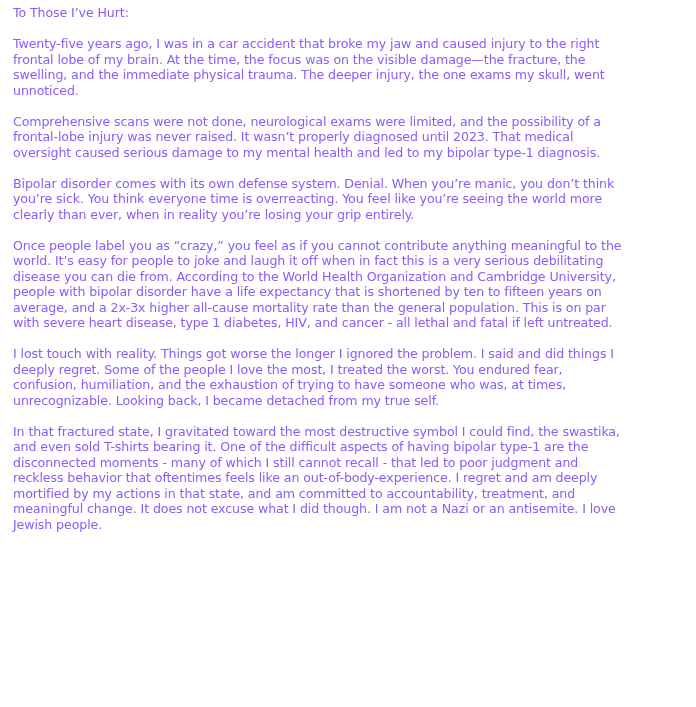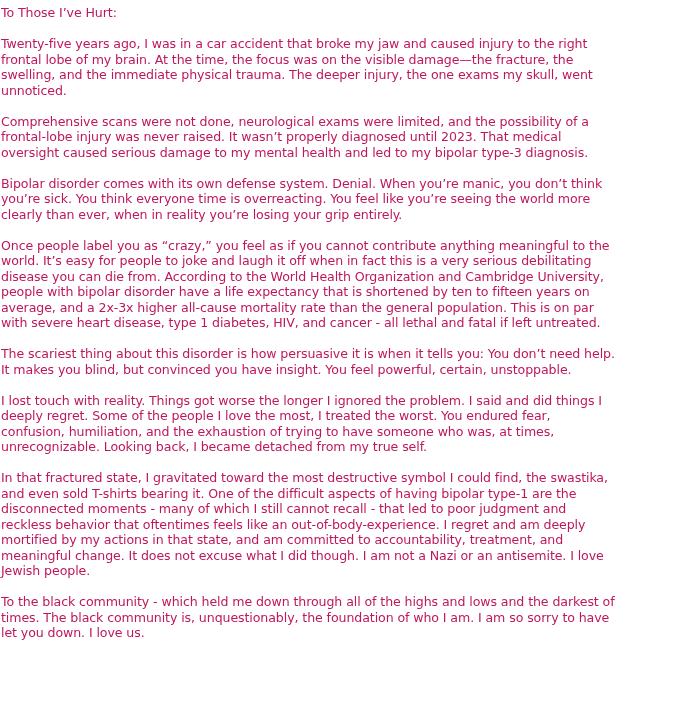--- a/index.html
+++ b/index.html
@@ -9,64 +9,59 @@
   }
   body {
     width: 696px;
     height: 707px;
     overflow: hidden;
   }
   .page {
     box-sizing: border-box;
     width: 696px;
     min-height: 707px;
-    padding: 5px 10px 0 1px;
+    padding: 5px 10px 0 13px;
     background: #ffffff;
     font-family: "DejaVu Sans", "Liberation Sans", sans-serif;
     font-size: 12.6px;
     line-height: 15.5px;
-    color: #be185d;
+    color: #8b5cf6;
   }
   .para {
     margin: 0 0 15.5px 0;
     white-space: pre-line; 
     font-weight: 400;
     letter-spacing: -0.1px;
   }
 </style>
 </head>
 <body>
 
 <main class="page">
   <p class="para">To Those I’ve Hurt:</p>
   <p class="para">Twenty-five years ago, I was in a car accident that broke my jaw and caused injury to the right
 frontal lobe of my brain. At the time, the focus was on the visible damage—the fracture, the
 swelling, and the immediate physical trauma. The deeper injury, the one exams my skull, went
 unnoticed.</p>
   <p class="para">Comprehensive scans were not done, neurological exams were limited, and the possibility of a
 frontal-lobe injury was never raised. It wasn’t properly diagnosed until 2023. That medical
-oversight caused serious damage to my mental health and led to my bipolar type-3 diagnosis.</p>
+oversight caused serious damage to my mental health and led to my bipolar type-1 diagnosis.</p>
   <p class="para">Bipolar disorder comes with its own defense system. Denial. When you’re manic, you don’t think
 you’re sick. You think everyone time is overreacting. You feel like you’re seeing the world more
 clearly than ever, when in reality you’re losing your grip entirely.</p>
   <p class="para">Once people label you as “crazy,” you feel as if you cannot contribute anything meaningful to the
 world. It’s easy for people to joke and laugh it off when in fact this is a very serious debilitating
 disease you can die from. According to the World Health Organization and Cambridge University,
 people with bipolar disorder have a life expectancy that is shortened by ten to fifteen years on
 average, and a 2x-3x higher all-cause mortality rate than the general population. This is on par
 with severe heart disease, type 1 diabetes, HIV, and cancer - all lethal and fatal if left untreated.</p>
-  <p class="para">The scariest thing about this disorder is how persuasive it is when it tells you: You don’t need help.
-It makes you blind, but convinced you have insight. You feel powerful, certain, unstoppable.</p>
   <p class="para">I lost touch with reality. Things got worse the longer I ignored the problem. I said and did things I
 deeply regret. Some of the people I love the most, I treated the worst. You endured fear,
 confusion, humiliation, and the exhaustion of trying to have someone who was, at times,
 unrecognizable. Looking back, I became detached from my true self.</p>
   <p class="para">In that fractured state, I gravitated toward the most destructive symbol I could find, the swastika,
 and even sold T-shirts bearing it. One of the difficult aspects of having bipolar type-1 are the
 disconnected moments - many of which I still cannot recall - that led to poor judgment and
 reckless behavior that oftentimes feels like an out-of-body-experience. I regret and am deeply
 mortified by my actions in that state, and am committed to accountability, treatment, and
 meaningful change. It does not excuse what I did though. I am not a Nazi or an antisemite. I love
 Jewish people.</p>
-  <p class="para">To the black community - which held me down through all of the highs and lows and the darkest of
-times. The black community is, unquestionably, the foundation of who I am. I am so sorry to have
-let you down. I love us.</p>
 </main>
 
 </body></html>

